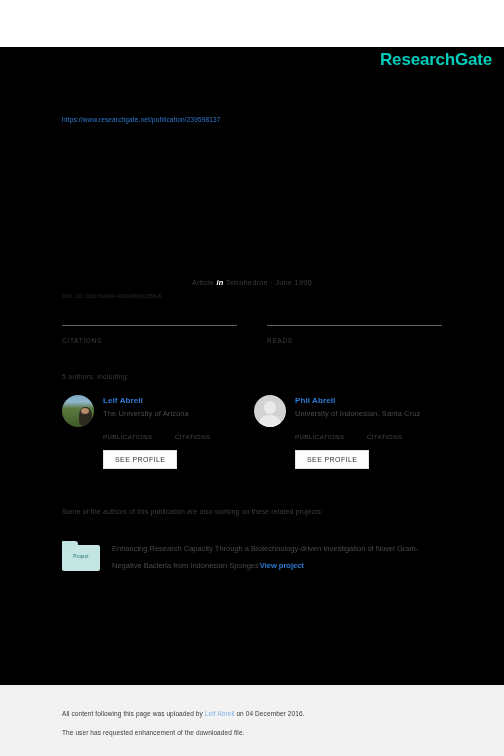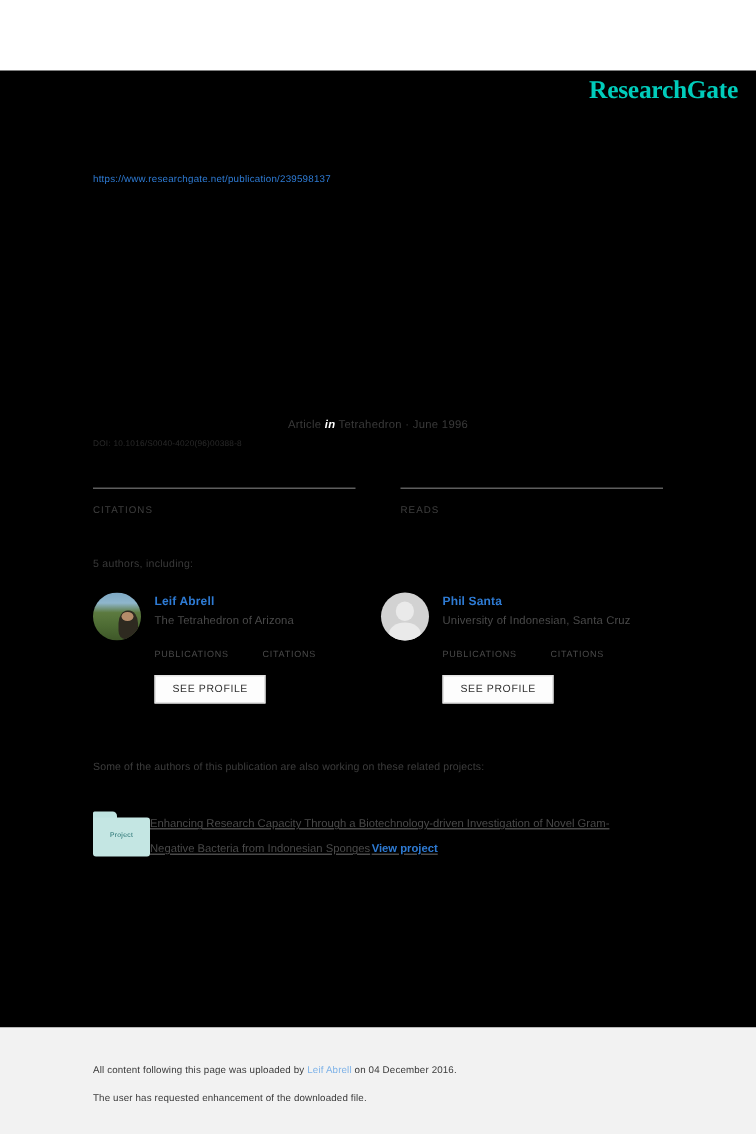--- a/index.html
+++ b/index.html
@@ -31,21 +31,21 @@
     width: 504px;
     height: 638px;
     background: #000000;
     overflow: hidden;
   }
 
   .rg-logo {
     position: absolute;
     right: 12px;
     top: 3px;
-    font-family: Liberation Serif, serif;
+    font-family: Liberation Sans, sans-serif;
     font-size: 17px;
     font-weight: 700;
     color: #00ccbb;
     letter-spacing: -0.2px;
     white-space: nowrap;
   }
 
   .pub-url {
     position: absolute;
     left: 62px;
@@ -298,25 +298,25 @@
     position: absolute;
     left: 0; top: 13px;
     width: 38px;
     text-align: center;
     font-size: 4.5px;
     color: #1d6b6b;
     letter-spacing: 0.2px;
   }
 
   .project-text {
+    margin-left: 12px;
     font-size: 7.5px;
     line-height: 17px;
     color: #4a4a4a;
     max-width: 330px;
-    text-decoration: underline;
   }
   .project-link {
     color: #2e7bd4;
     font-weight: 700;
     margin-left: 1px;
   }
 
   
   .footer {
     position: absolute;
@@ -375,21 +375,21 @@
 
   <div class="authors-heading">5 authors, including:</div>
 
   <div class="authors-row">
 
     <div class="author-card">
       <div class="author-top">
         <div class="avatar photo"></div>
         <div class="author-info">
           <div class="author-name">Leif Abrell</div>
-          <div class="author-affil">The Tetrahedron of Arizona</div>
+          <div class="author-affil">The University of Arizona</div>
         </div>
       </div>
       <div class="author-stats">
         <div class="author-stat">
           <div class="author-stat-value"></div>
           <div class="author-stat-label">PUBLICATIONS</div>
         </div>
         <div class="author-stat">
           <div class="author-stat-value"></div>
           <div class="author-stat-label">CITATIONS</div>
@@ -398,21 +398,21 @@
       <div class="see-profile">SEE PROFILE</div>
     </div>
 
     <div class="author-card">
       <div class="author-top">
         <div class="avatar placeholder">
           <div class="ph-head"></div>
           <div class="ph-body"></div>
         </div>
         <div class="author-info">
-          <div class="author-name">Phil Santa</div>
+          <div class="author-name">Phil Abrell</div>
           <div class="author-affil">University of Indonesian, Santa Cruz</div>
         </div>
       </div>
       <div class="author-stats">
         <div class="author-stat">
           <div class="author-stat-value"></div>
           <div class="author-stat-label">PUBLICATIONS</div>
         </div>
         <div class="author-stat">
           <div class="author-stat-value"></div>

